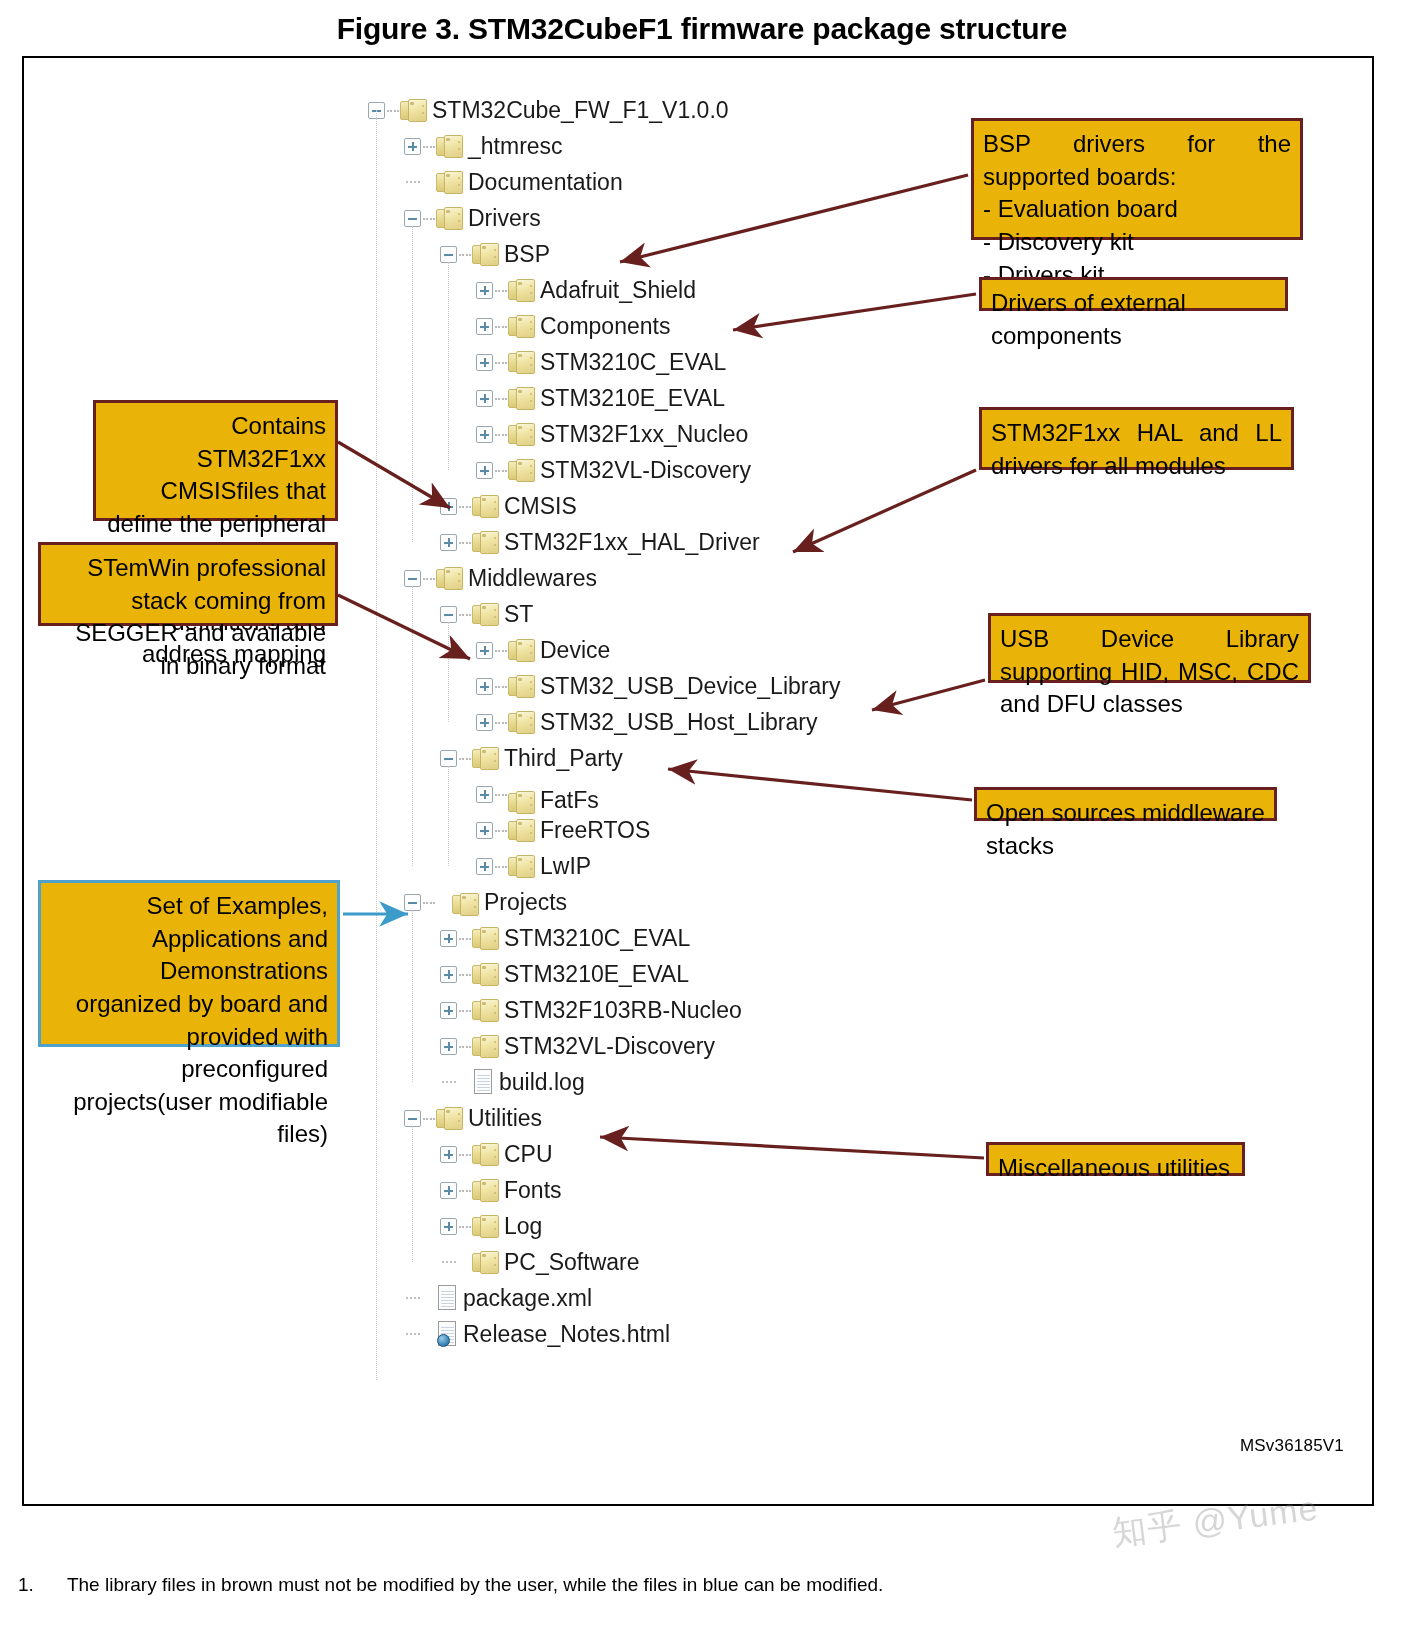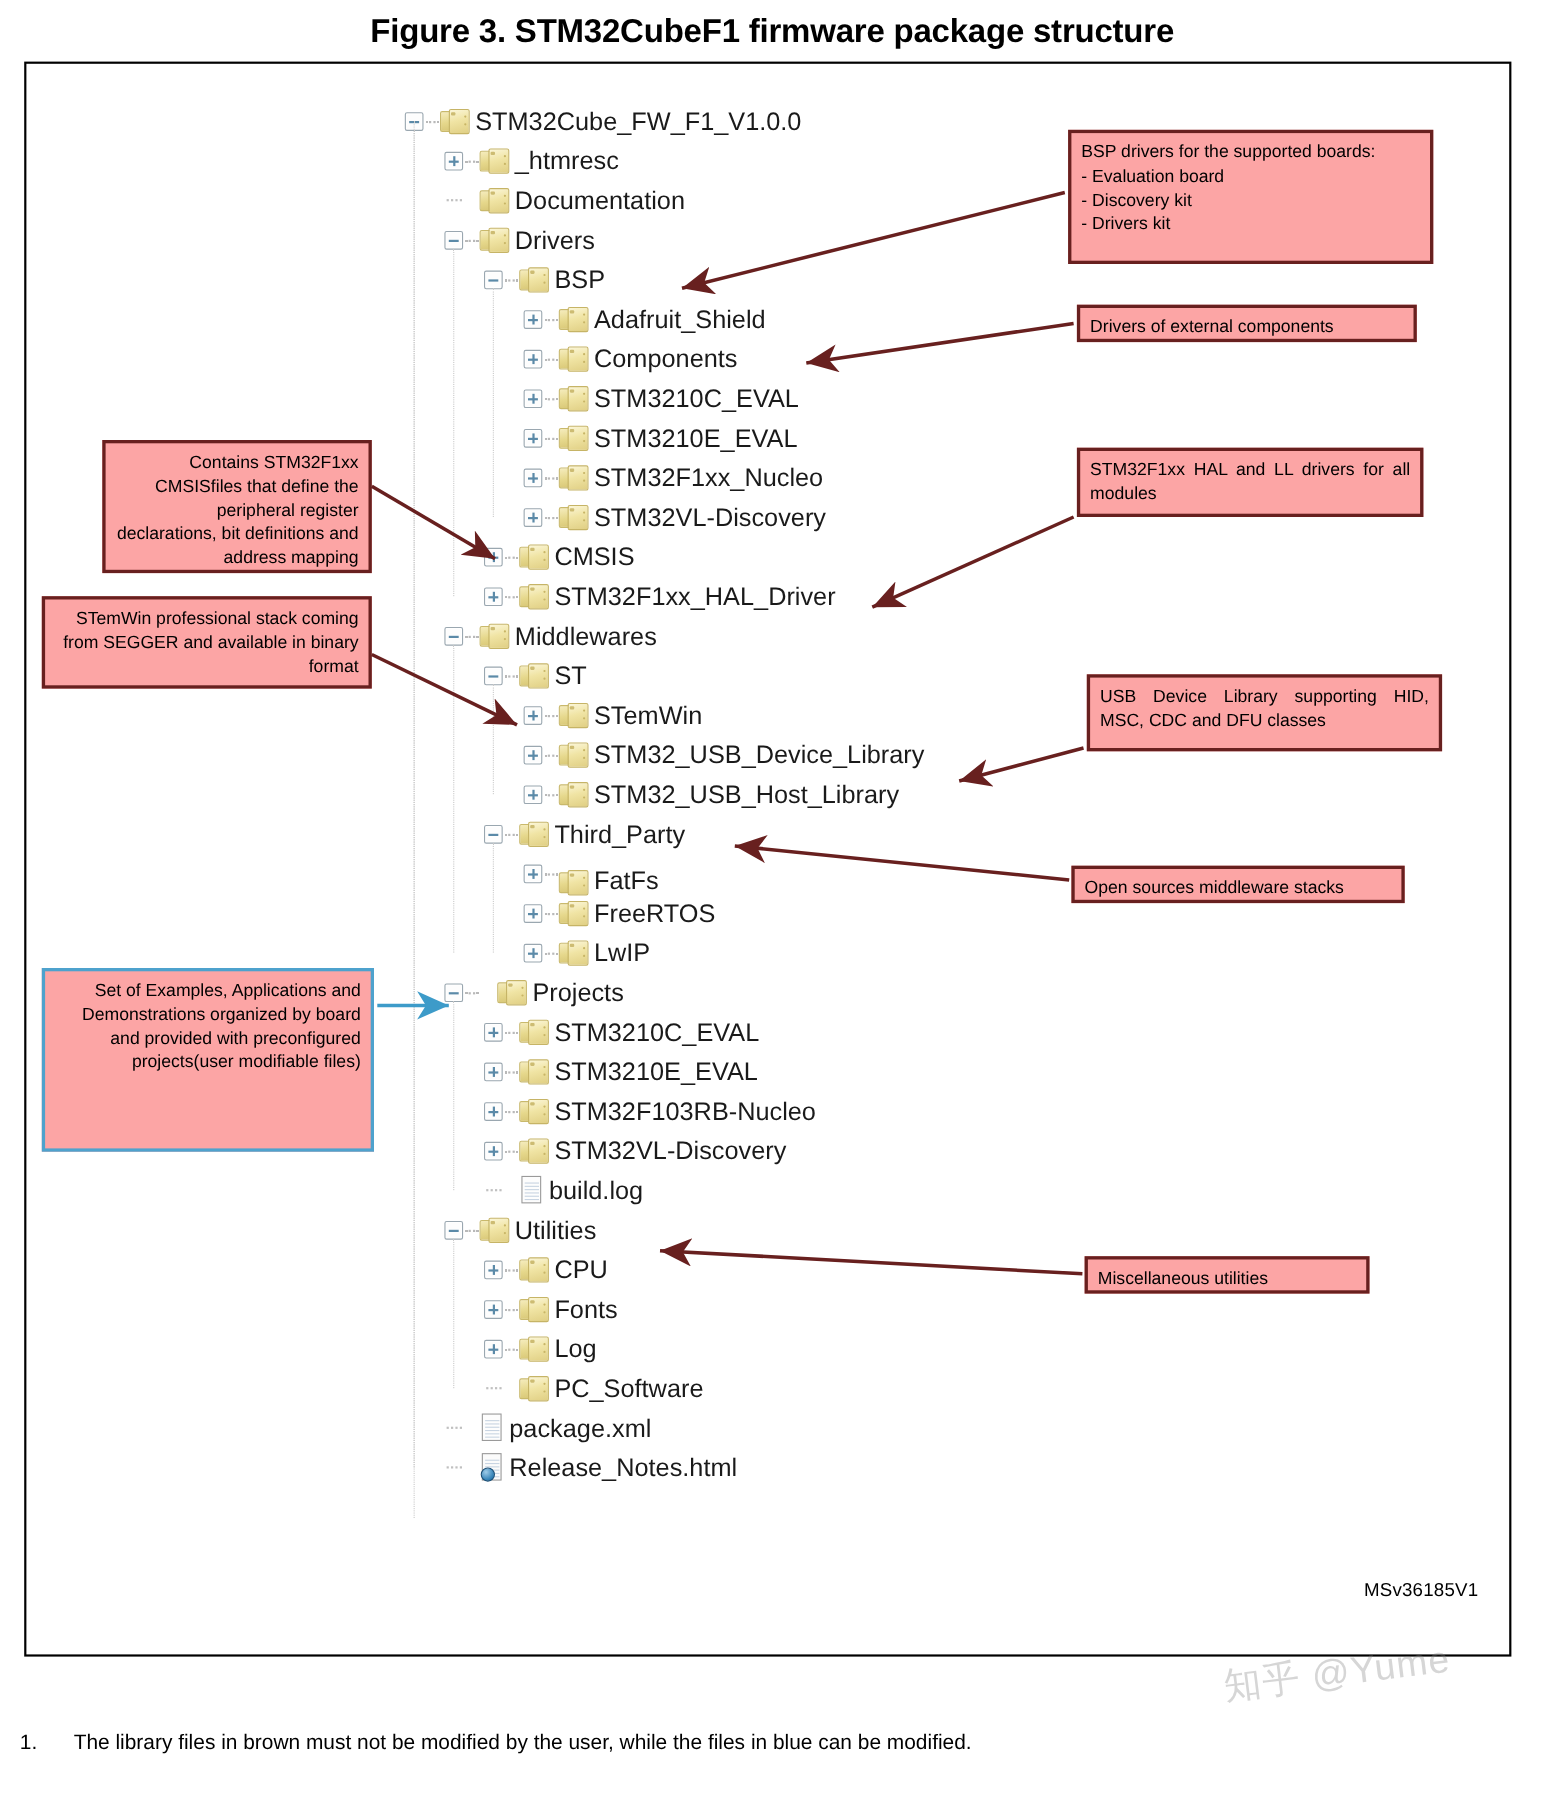--- a/index.html
+++ b/index.html
@@ -185,22 +185,22 @@
     width: 13px; height: 13px;
     border-radius: 50%;
     background: radial-gradient(circle at 35% 30%, #9ecbe8 0%, #2f7fb5 70%, #1c5c89 100%);
     border: 1px solid #1b4f77;
   }
 
   
   .callout {
     position: absolute;
     border: 3px solid #68201f;
-    background: #fca5a5;
-    font-size: 16px;
+    background: #eab308;
+    font-size: 24px;
     line-height: 1.36;
     color: #000;
     padding: 7px 9px;
   }
   .callout.blue { border-color: #4ea2cd; border-width: 3px; }
   .callout.right-align { text-align: right; }
   .callout.justify { text-align: justify; text-align-last: left; }
 
   
   #arrows {
@@ -475,21 +475,21 @@
           <span class="dots"></span>
         </span>
         <span style="position: absolute; left: 140px; display: flex; align-items: center;">
           <span class="folder">
             <span class="back"></span>
             <span class="front"></span>
             <span class="tab"></span>
             <span class="dot1"></span>
             <span class="dot2"></span>
           </span>
-          <span class="lbl">STemWin</span>
+          <span class="lbl">Device</span>
         </span>
       </div>
       <div class="node">
         <span class="exp" style="left: 108px;">
           <i class="h"></i>
           <i class="v"></i>
           <span class="dots"></span>
         </span>
         <span style="position: absolute; left: 140px; display: flex; align-items: center;">
           <span class="folder">
@@ -584,21 +584,21 @@
             <span class="dot2"></span>
           </span>
           <span class="lbl">LwIP</span>
         </span>
       </div>
       <div class="node">
         <span class="exp minus" style="left: 36px;">
           <i class="h"></i>
           <span class="dots"></span>
         </span>
-        <span style="position: absolute; left: 68px; display: flex; align-items: center; padding-left: 16px;">
+        <span style="position: absolute; left: 68px; display: flex; align-items: flex-end; padding-left: 16px;">
           <span class="folder">
             <span class="back"></span>
             <span class="front"></span>
             <span class="tab"></span>
             <span class="dot1"></span>
             <span class="dot2"></span>
           </span>
           <span class="lbl">Projects</span>
         </span>
       </div>

